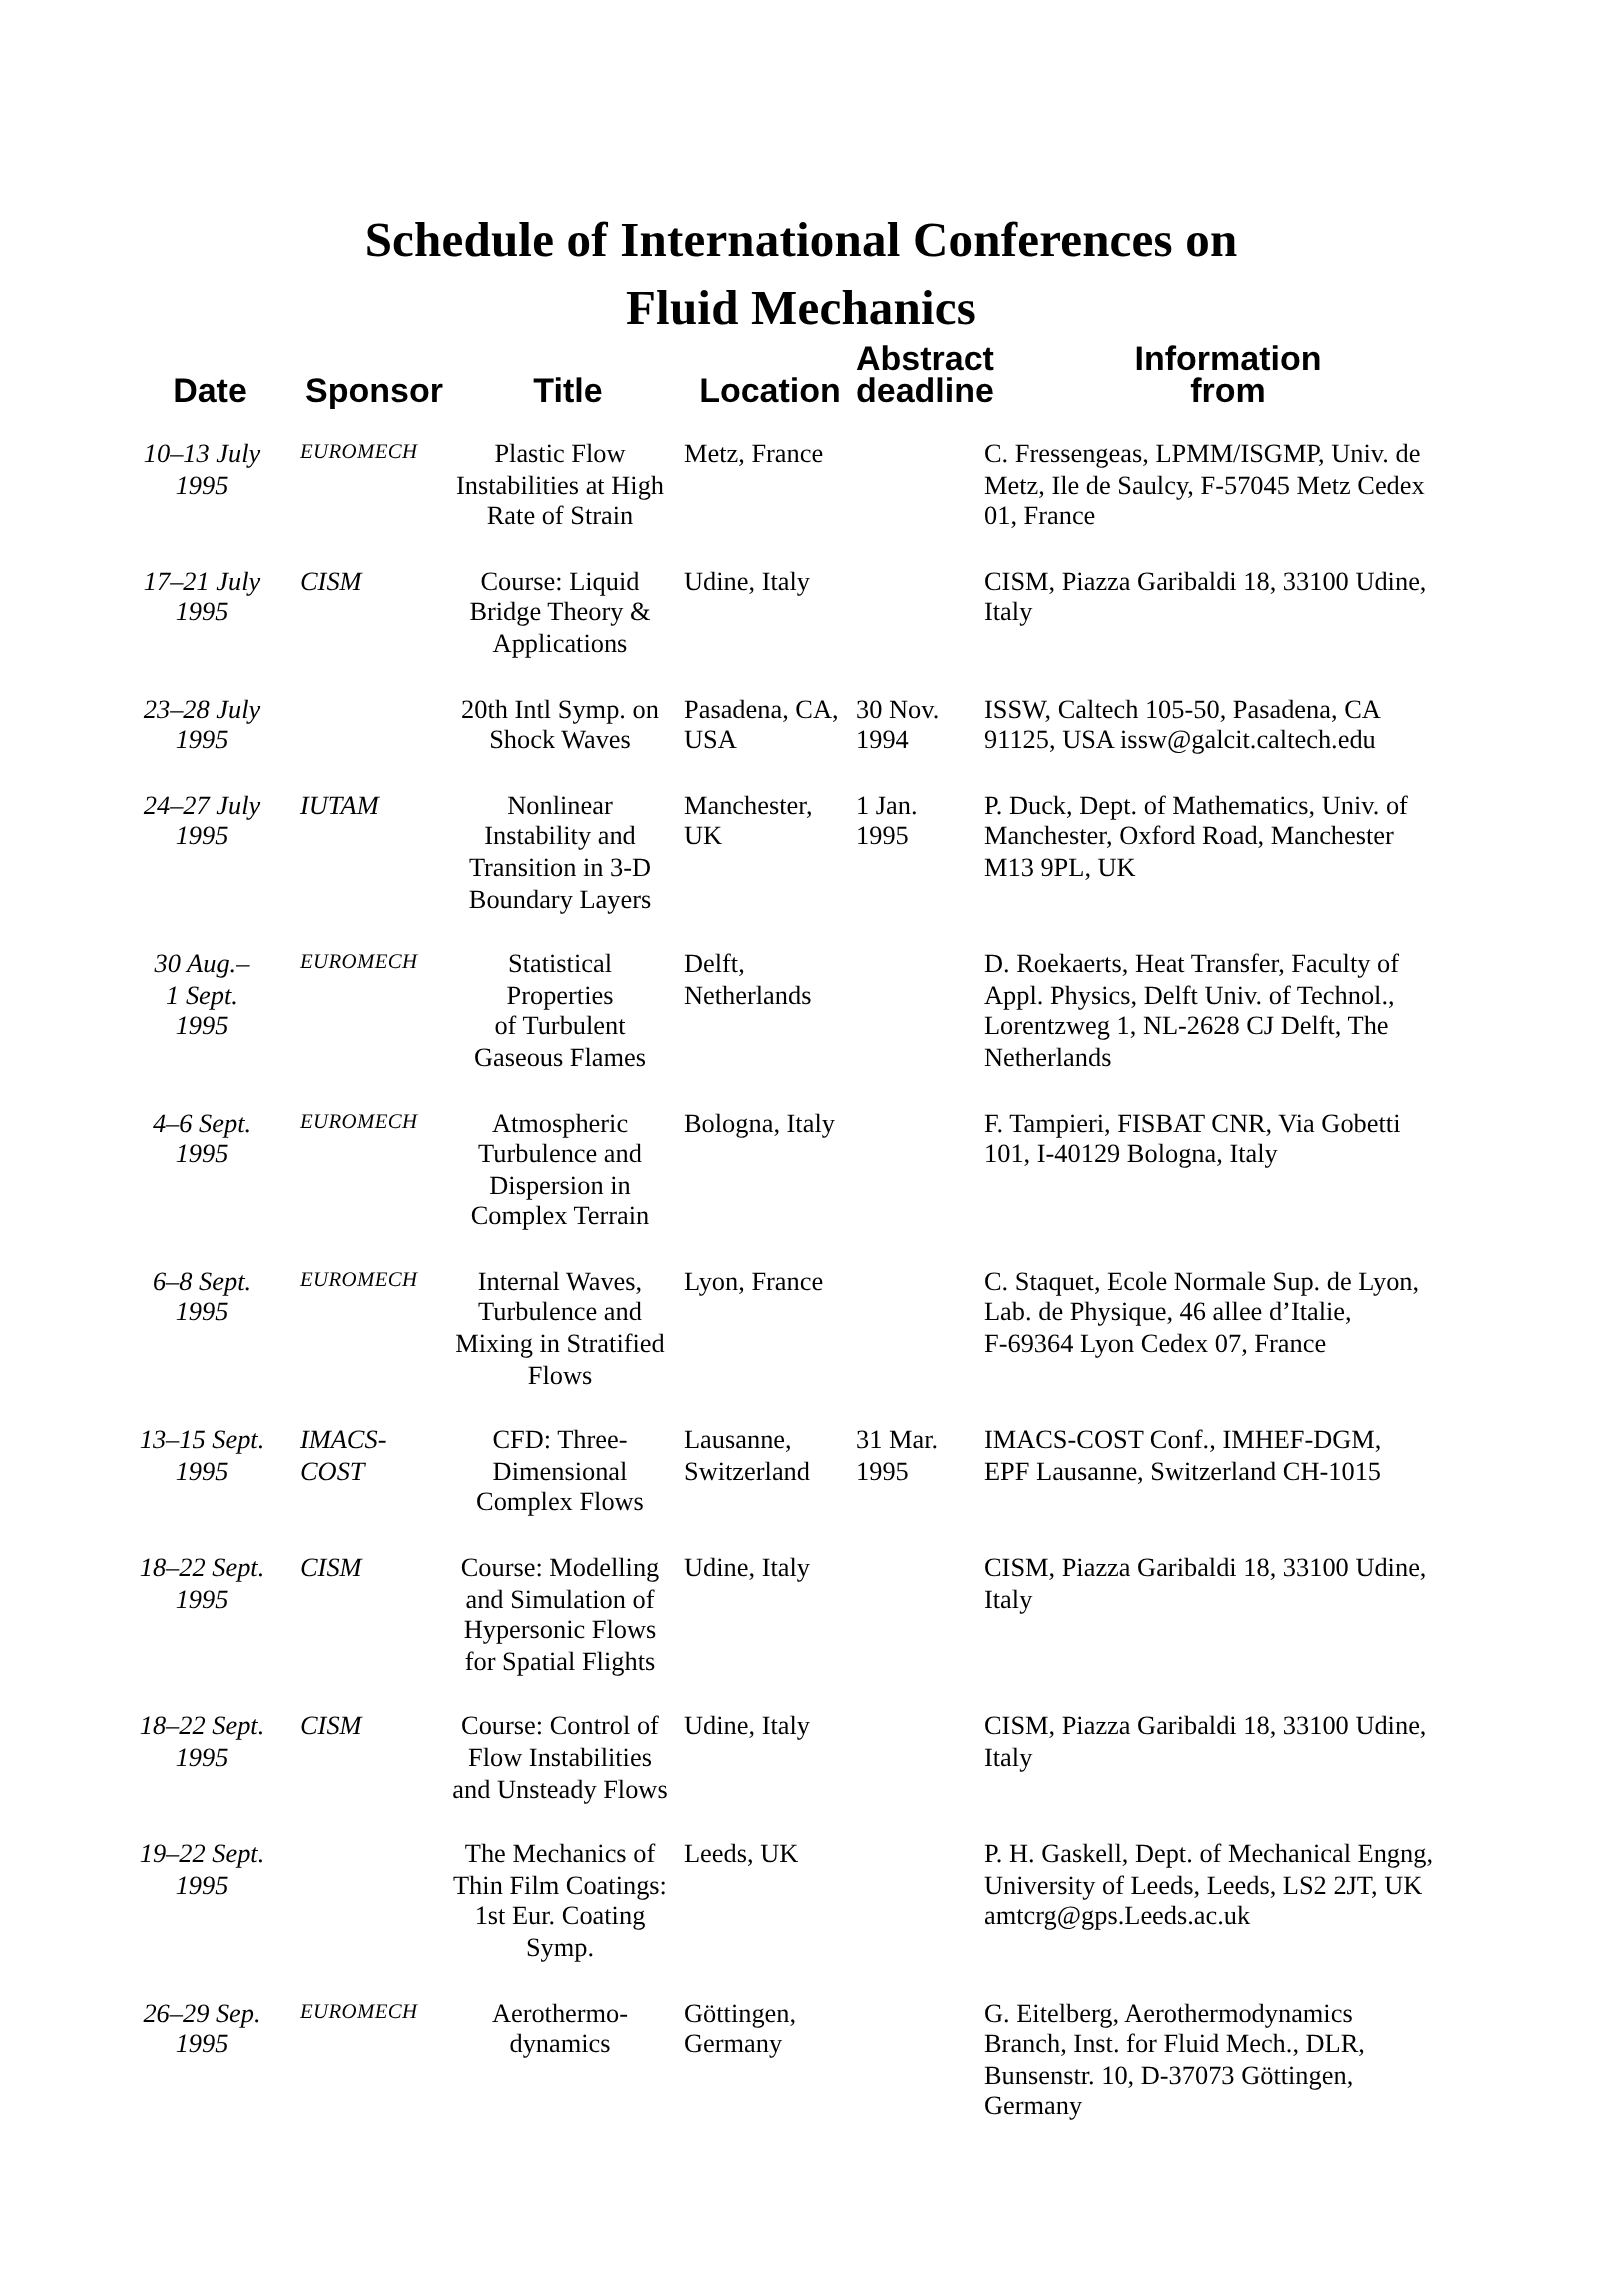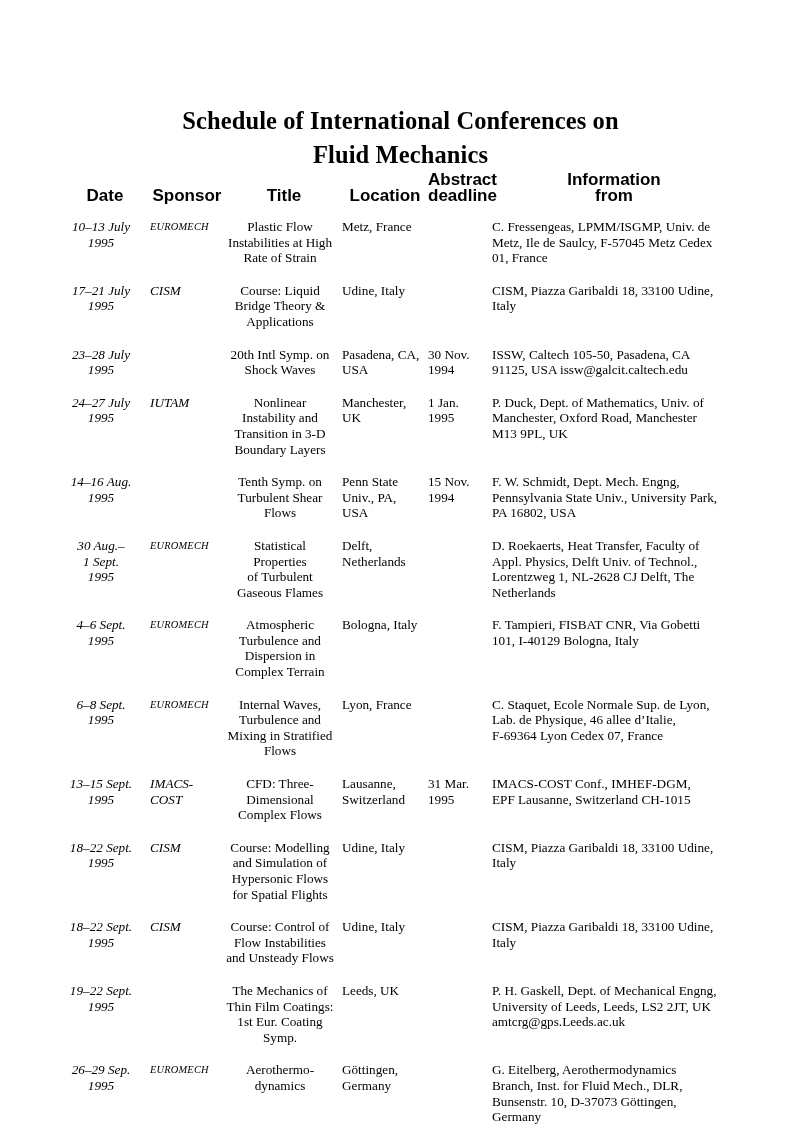--- a/index.html
+++ b/index.html
@@ -198,36 +198,20 @@
 Boundary Layers</td>
           <td class="location">Manchester,
 UK</td>
           <td class="abstract">1 Jan.
 1995</td>
           <td class="info">P. Duck, Dept. of Mathematics, Univ. of
 Manchester, Oxford Road, Manchester
 M13 9PL, UK</td>
         </tr>
         <tr>
-          <td class="date">14–16 Aug.
-1995</td>
-          <td class="sponsor"></td>
-          <td class="ctitle">Tenth Symp. on
-Turbulent Shear
-Flows</td>
-          <td class="location">Penn State
-Univ., PA,
-USA</td>
-          <td class="abstract">15 Nov.
-1994</td>
-          <td class="info">F. W. Schmidt, Dept. Mech. Engng,
-Pennsylvania State Univ., University Park,
-PA 16802, USA</td>
-        </tr>
-        <tr>
           <td class="date">30 Aug.–
 1 Sept.
 1995</td>
           <td class="sponsor smallcaps">EUROMECH</td>
           <td class="ctitle">Statistical Properties
 of Turbulent
 Gaseous Flames</td>
           <td class="location">Delft,
 Netherlands</td>
           <td class="abstract"></td>

